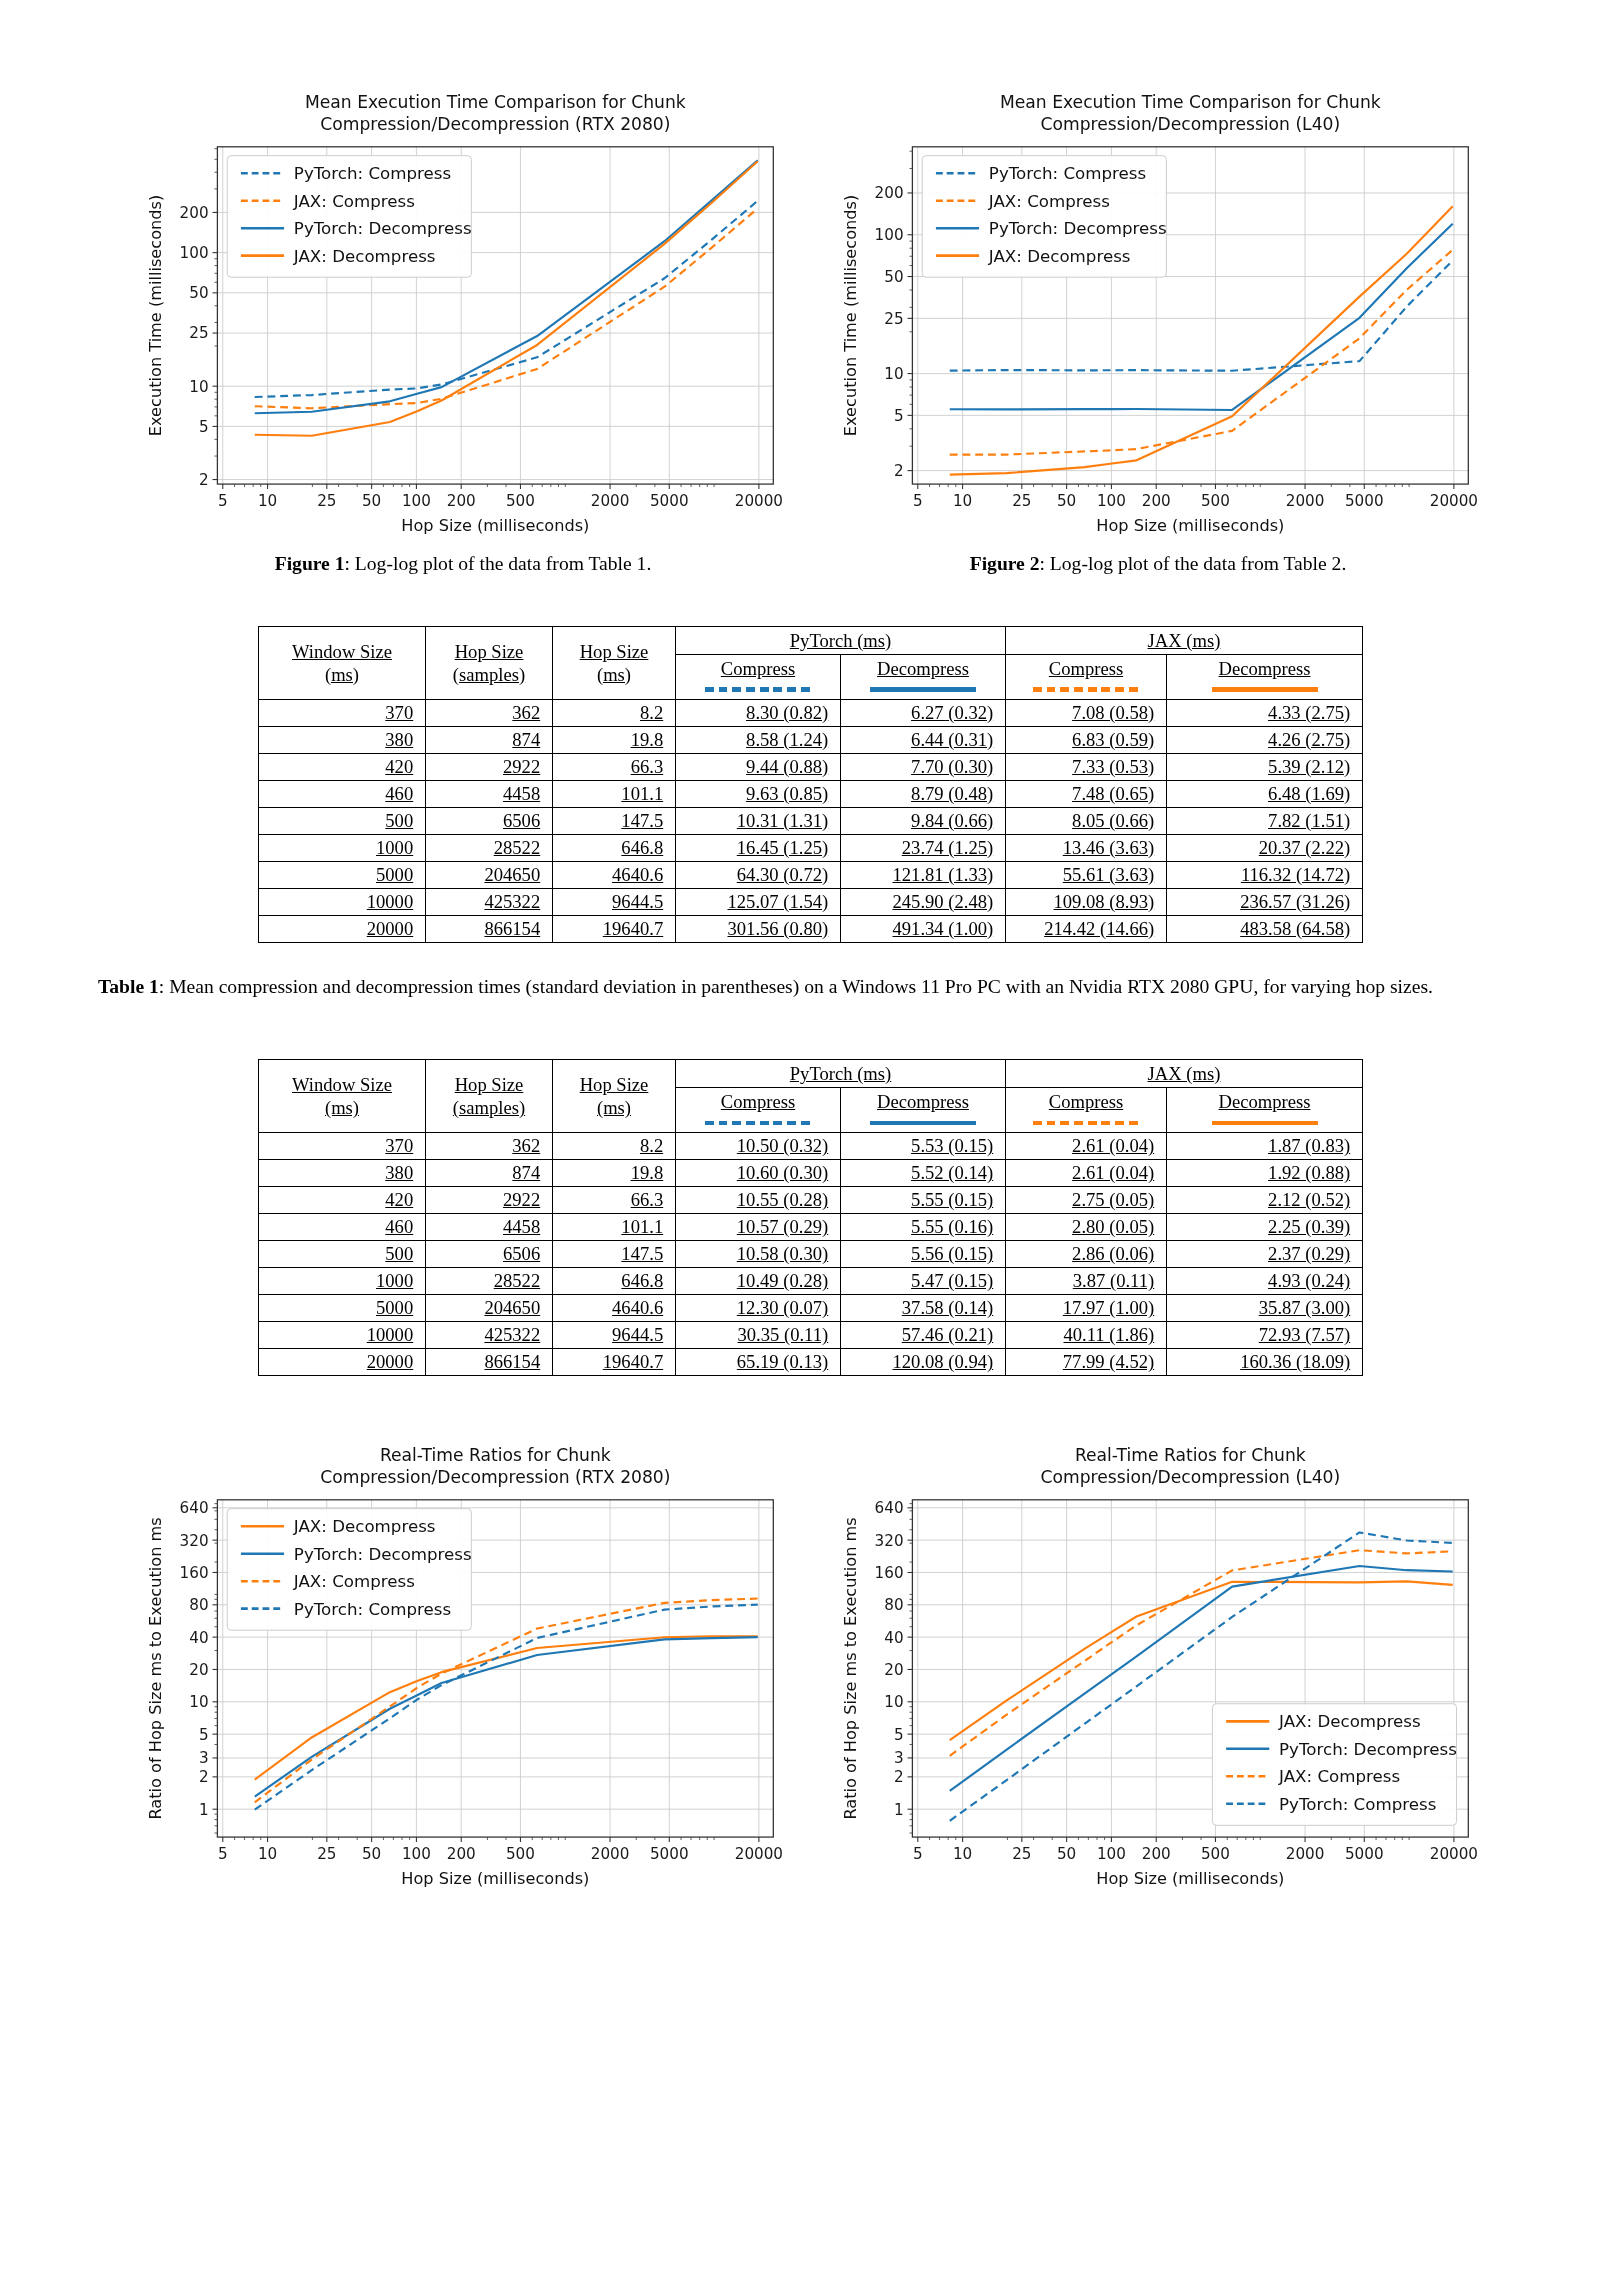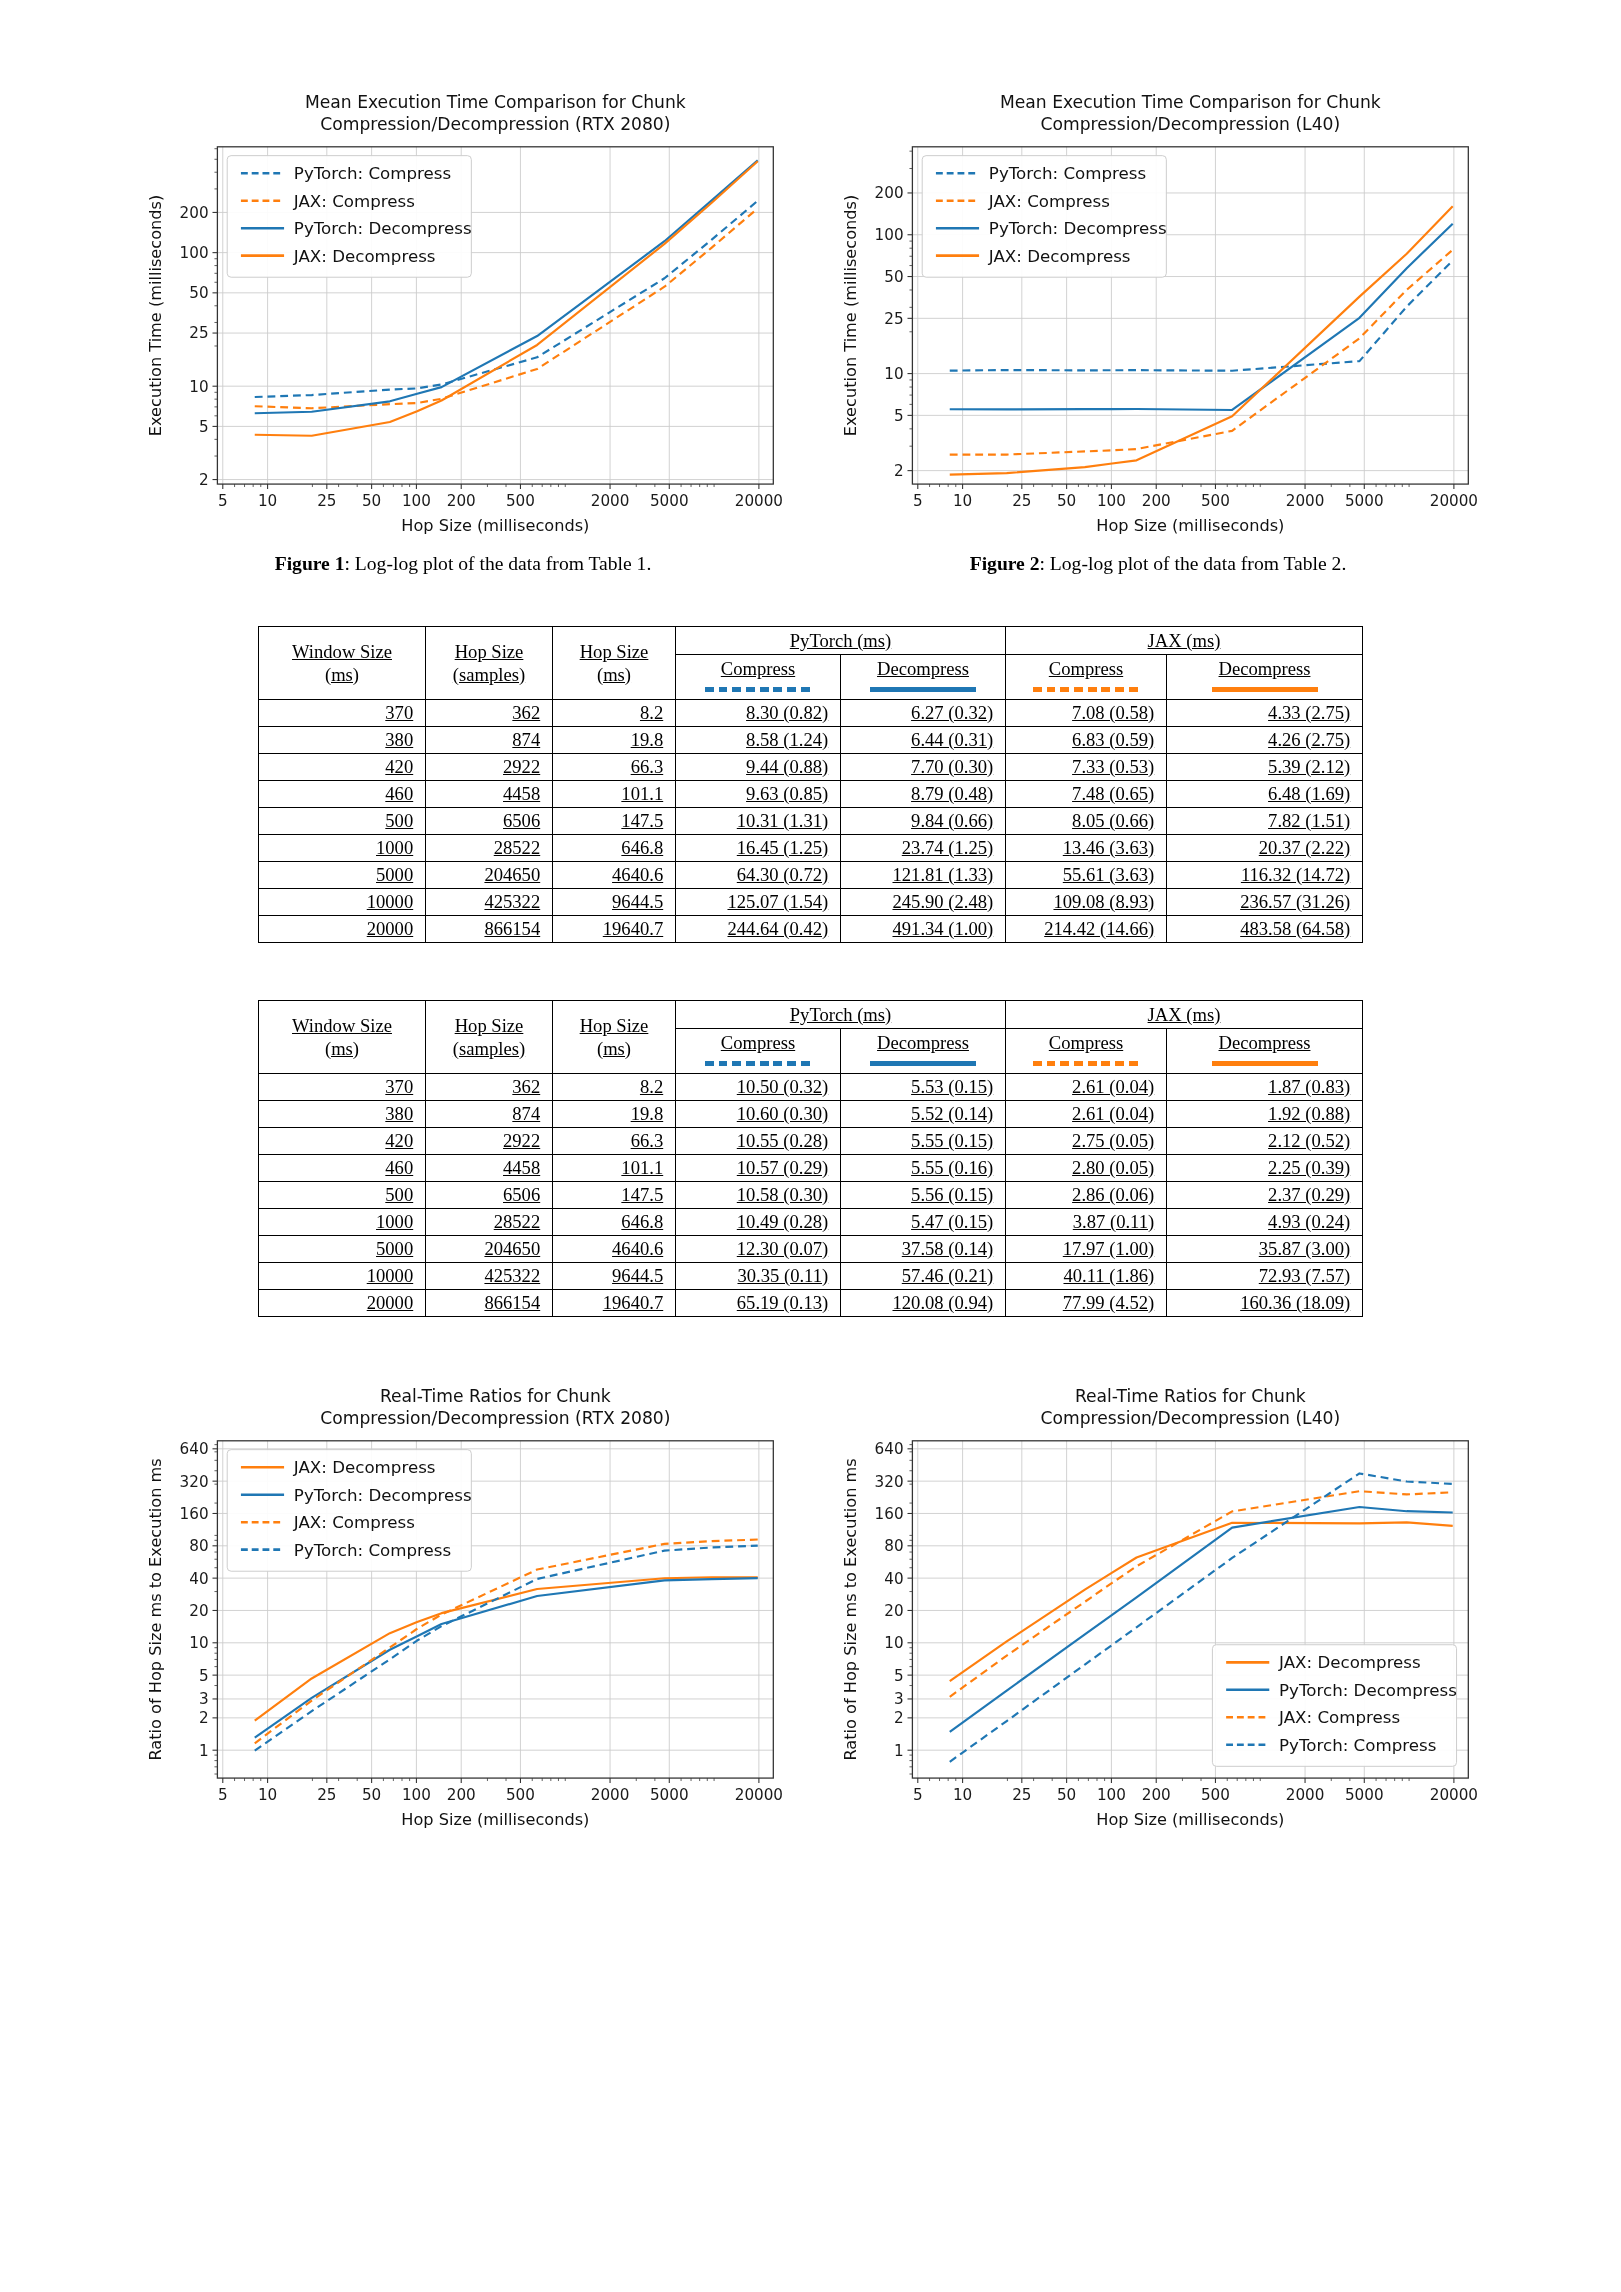--- a/index.html
+++ b/index.html
@@ -379,27 +379,28 @@
           <td>9644.5</td>
           <td>125.07 (1.54)</td>
           <td>245.90 (2.48)</td>
           <td>109.08 (8.93)</td>
           <td>236.57 (31.26)</td>
         </tr>
         <tr>
           <td>20000</td>
           <td>866154</td>
           <td>19640.7</td>
-          <td>244.64 (0.42)</td>
+          <td>301.56 (0.80)</td>
           <td>491.34 (1.00)</td>
           <td>214.42 (14.66)</td>
           <td>483.58 (64.58)</td>
         </tr>
       </tbody>
   </table>
+  <p class="table-caption"><b>Table 1</b><span>: Mean compression and decompression times (standard deviation in parentheses) on a Windows 11 Pro PC with an Nvidia RTX 2080 GPU, for varying hop sizes.</span></p>
 
   <table class="data" style="margin-top:57px">
     <colgroup>
         <col style="width:167px">
         <col style="width:127px">
         <col style="width:123px">
         <col style="width:165px">
         <col style="width:165px">
         <col style="width:161px">
         <col style="width:196px">

